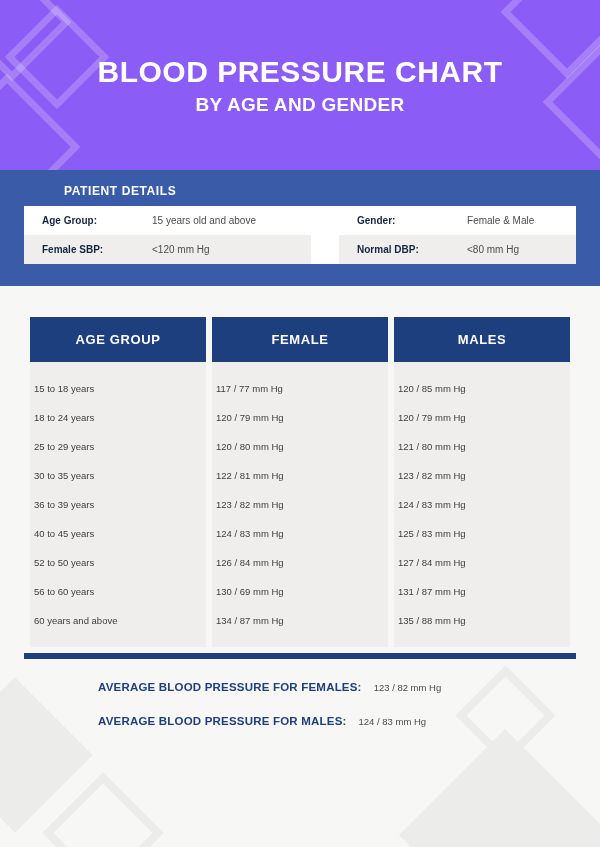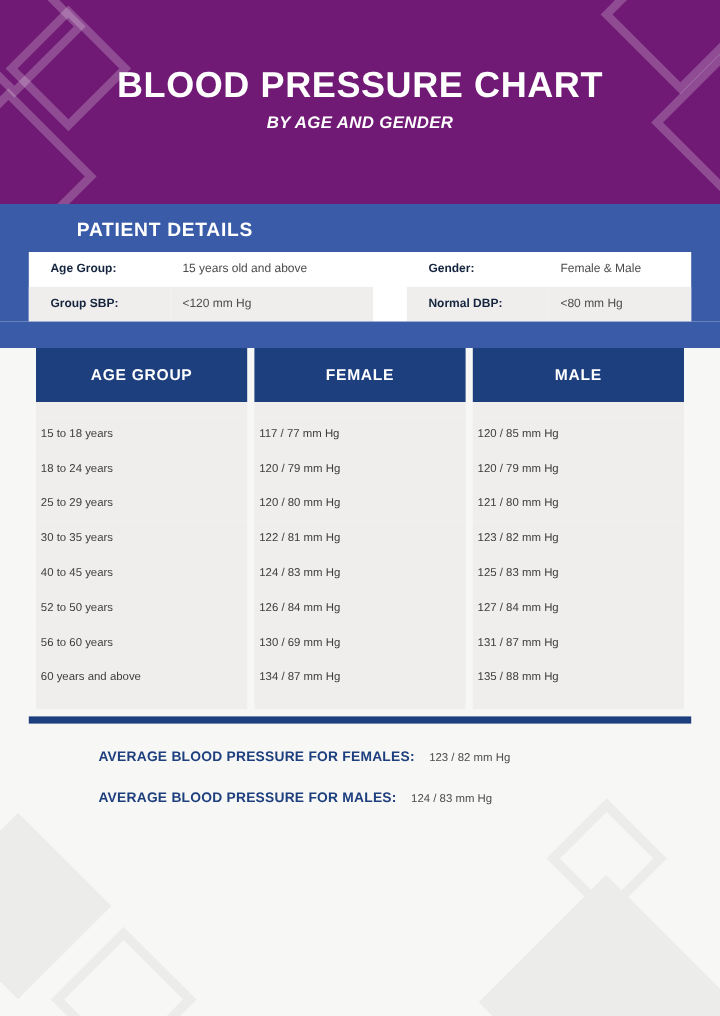--- a/index.html
+++ b/index.html
@@ -33,56 +33,55 @@
   }
   .dia-outline-light {
     border: 8px solid #ececea;
   }
   .rot { transform: rotate(45deg); }
 
   
   .header {
     position: relative;
     height: 170px;
-    background: #701a75;
+    background: #8b5cf6;
     overflow: hidden;
   }
   .header-inner {
     position: relative;
     z-index: 3;
     text-align: center;
     padding-top: 55px;
   }
   .title {
     color: #ffffff;
     font-size: 30px;
     font-weight: bold;
     letter-spacing: 0.5px;
     margin: 0;
     line-height: 1.1;
   }
   .subtitle {
     color: #ffffff;
-    font-size: 14px;
-    font-weight: bold;
-    font-style: italic;
+    font-size: 19px;
+    font-weight: bold;
     margin: 6px 0 0 0;
     letter-spacing: 0.3px;
   }
 
   
   .details-wrap {
     background: #3a5ca8;
     padding: 14px 24px 0 24px;
     position: relative;
     z-index: 3;
   }
   .details-label {
     color: #ffffff;
-    font-size: 16px;
+    font-size: 12px;
     font-weight: bold;
     letter-spacing: 0.6px;
     margin-left: 40px;
     margin-bottom: 8px;
   }
   .details-table {
     width: 100%;
     border-collapse: collapse;
     background: #ffffff;
   }
@@ -113,20 +112,21 @@
     height: 22px;
     position: relative;
     z-index: 3;
   }
 
   
   .main-area {
     position: relative;
     z-index: 3;
     padding: 0 24px;
+    margin-top: 31px;
   }
   .bp-table {
     width: 100%;
     border-collapse: separate;
     border-spacing: 6px 0;
     table-layout: fixed;
   }
   .bp-table th {
     background: #1e3f7e;
     color: #ffffff;
@@ -158,21 +158,21 @@
 
   
   .averages {
     position: relative;
     z-index: 3;
     padding: 22px 24px 0 24px;
   }
   .avg-row {
     display: flex;
     align-items: center;
-    margin-left: 58px;
+    margin-left: 74px;
     margin-bottom: 22px;
   }
   .avg-label {
     color: #1e3f7e;
     font-size: 11.5px;
     font-weight: bold;
     letter-spacing: 0.2px;
   }
   .avg-value {
     color: #4c4c4c;
@@ -208,39 +208,39 @@
     <table class="details-table">
       <tbody>
           <tr>
         <td class="dt-key">Age Group:</td>
         <td class="dt-val">15 years old and above</td>
         <td class="dt-sep"></td>
         <td class="dt-key">Gender:</td>
         <td class="dt-val">Female &amp; Male</td>
       </tr>
       <tr>
-        <td class="dt-key">Group SBP:</td>
+        <td class="dt-key">Female SBP:</td>
         <td class="dt-val">&lt;120 mm Hg</td>
         <td class="dt-sep"></td>
         <td class="dt-key">Normal DBP:</td>
         <td class="dt-val">&lt;80 mm Hg</td>
       </tr>
     </tbody>
       </table>
   </div>
 
   <div class="blue-strip"></div>
 
   <div class="main-area">
     <table class="bp-table">
       <thead>
         <tr>
           <th>AGE GROUP</th>
           <th>FEMALE</th>
-          <th>MALE</th>
+          <th>MALES</th>
         </tr>
       </thead>
       <tbody>
         <tr class="spacer-row">
             <td></td>
             <td></td>
             <td></td>
           </tr>
         <tr>
           <td>15 to 18 years</td>
@@ -254,20 +254,25 @@
         </tr>
         <tr>
           <td>25 to 29 years</td>
           <td>120 / 80 mm Hg</td>
           <td>121 / 80 mm Hg</td>
         </tr>
         <tr>
           <td>30 to 35 years</td>
           <td>122 / 81 mm Hg</td>
           <td>123 / 82 mm Hg</td>
+        </tr>
+        <tr>
+          <td>36 to 39 years</td>
+          <td>123 / 82 mm Hg</td>
+          <td>124 / 83 mm Hg</td>
         </tr>
         <tr>
           <td>40 to 45 years</td>
           <td>124 / 83 mm Hg</td>
           <td>125 / 83 mm Hg</td>
         </tr>
         <tr>
           <td>52 to 50 years</td>
           <td>126 / 84 mm Hg</td>
           <td>127 / 84 mm Hg</td>

